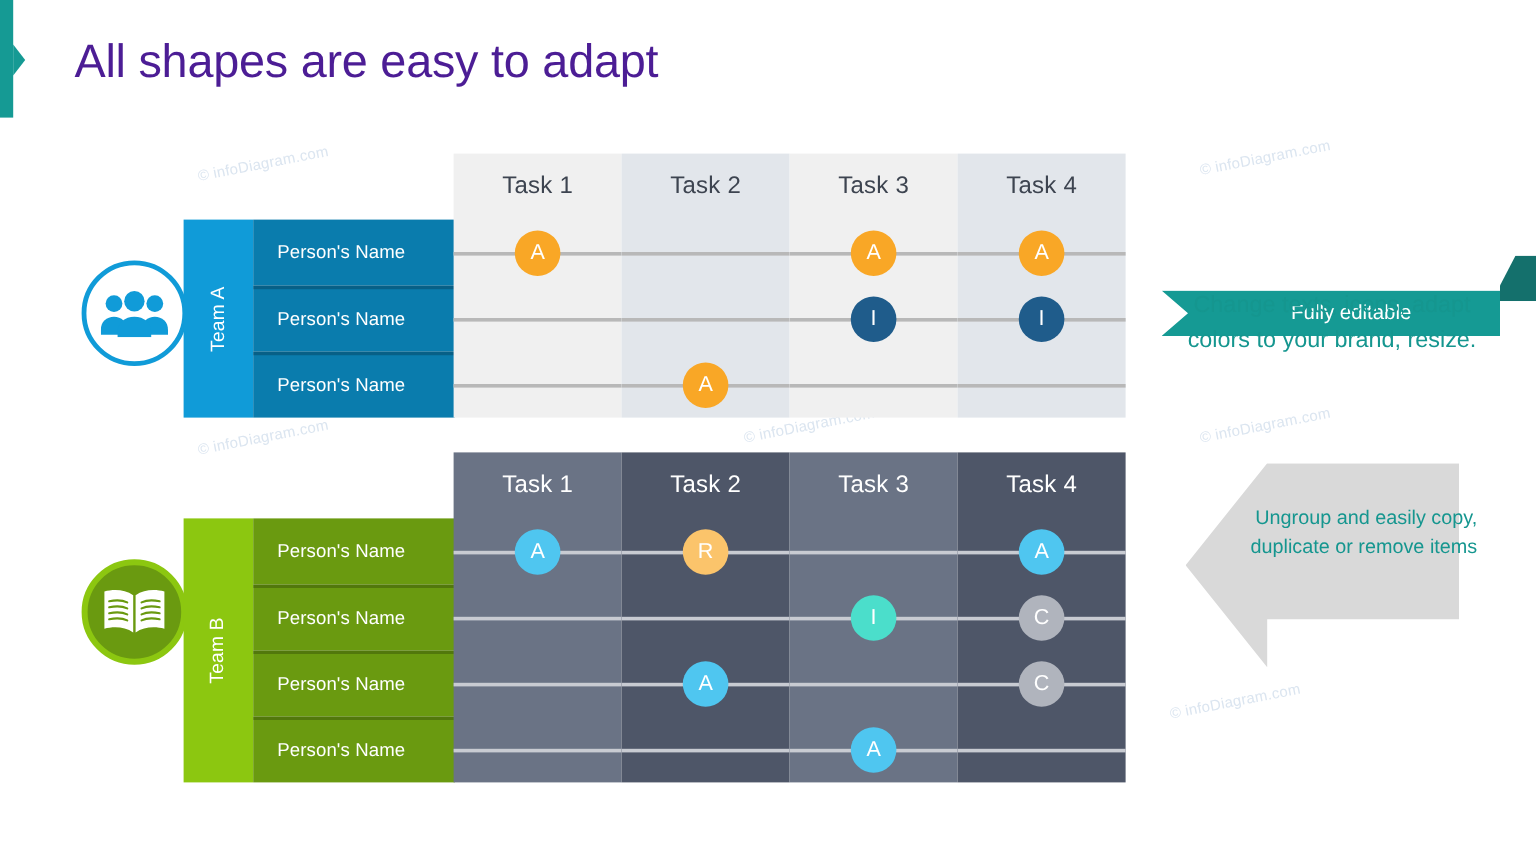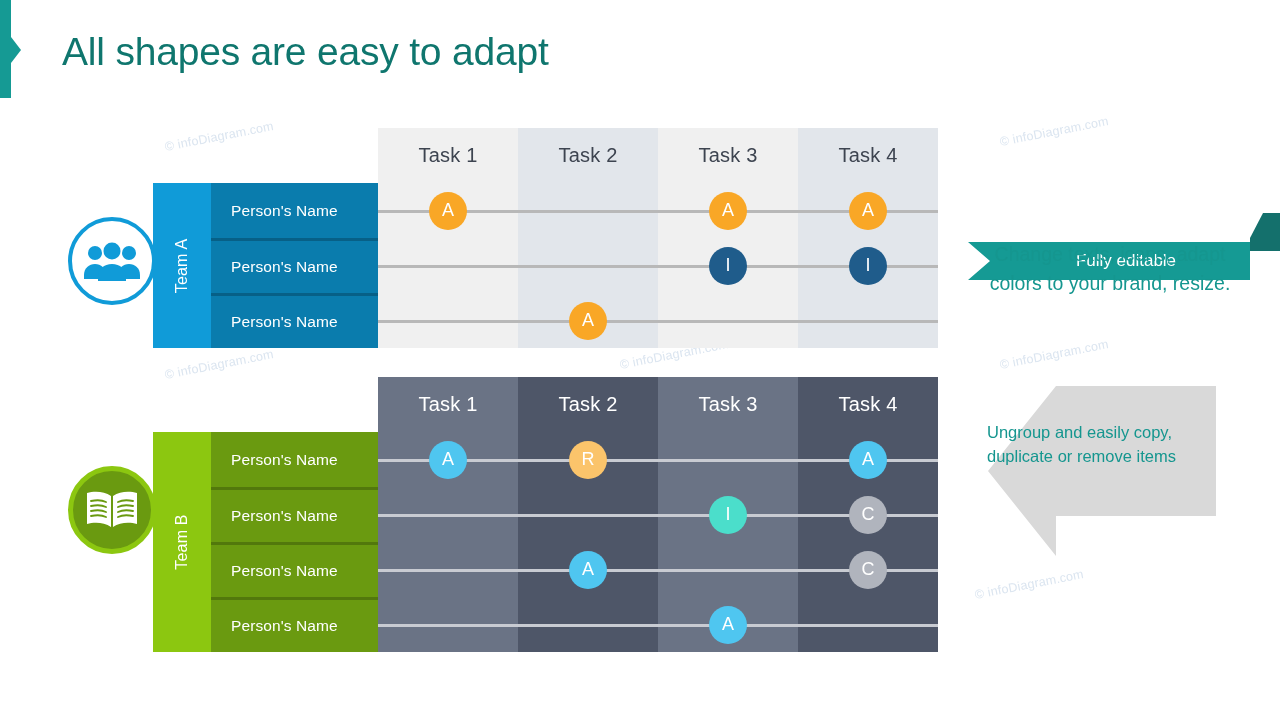--- a/index.html
+++ b/index.html
@@ -40,21 +40,21 @@
     border-left: 10px solid #159A94;
   }
 
   
   .slide-title {
     position: absolute;
     left: 62px;
     top: 23px;
     font-size: 39px;
     line-height: 58px;
-    color: #0f766e;
+    color: #4c1d95;
     font-weight: 400;
     letter-spacing: -0.2px;
     white-space: nowrap;
   }
 
   
   .wm {
     position: absolute;
     font-size: 12.5px;
     color: #dbe5f0;
@@ -231,24 +231,24 @@
     width: 228px;
     height: 170px;
     background: #D9D9D9;
     clip-path: polygon(
       68px 0, 228px 0, 228px 130px, 68px 130px,
       68px 170px, 0 85px, 68px 0
     );
   }
   .arrow-text {
     position: absolute;
-    left: 987px;
+    left: 1016px;
     top: 420px;
     width: 215px;
-    text-align: left;
+    text-align: right;
     color: #15968F;
     font-size: 16.5px;
     line-height: 24px;
   }
 
   
   .footer {
     position: absolute;
     left: 62px;
     top: 682px;

